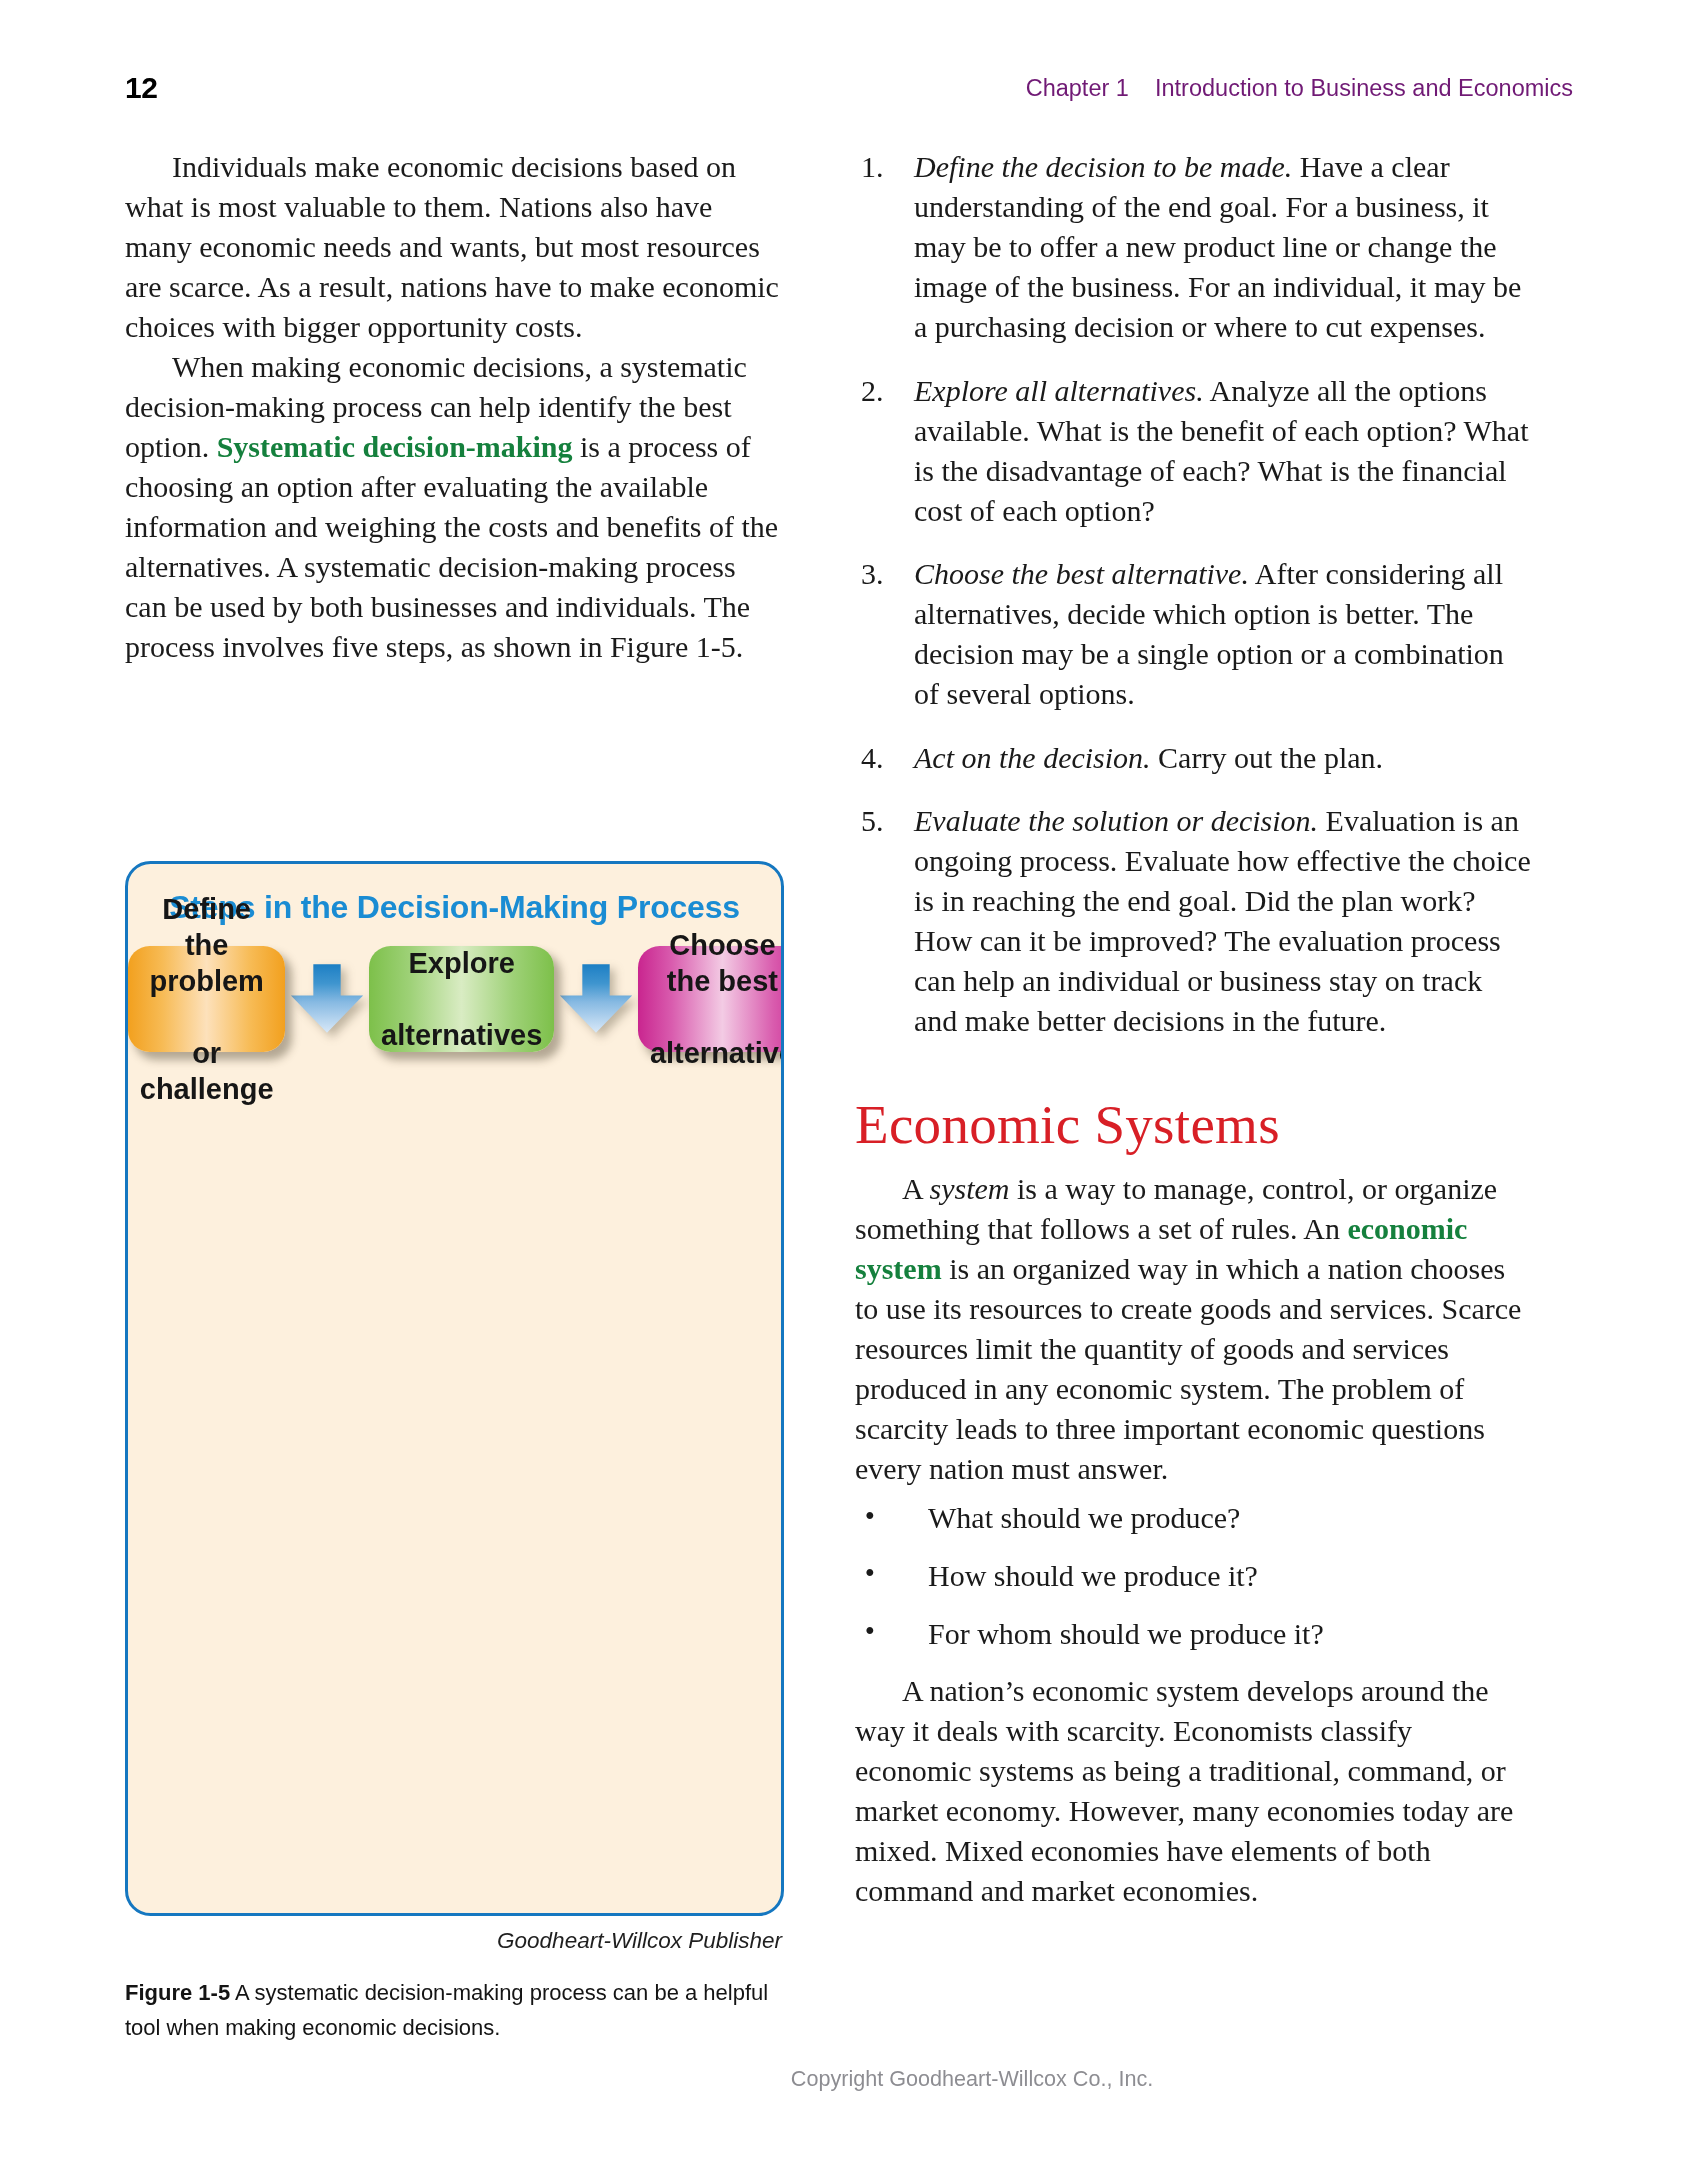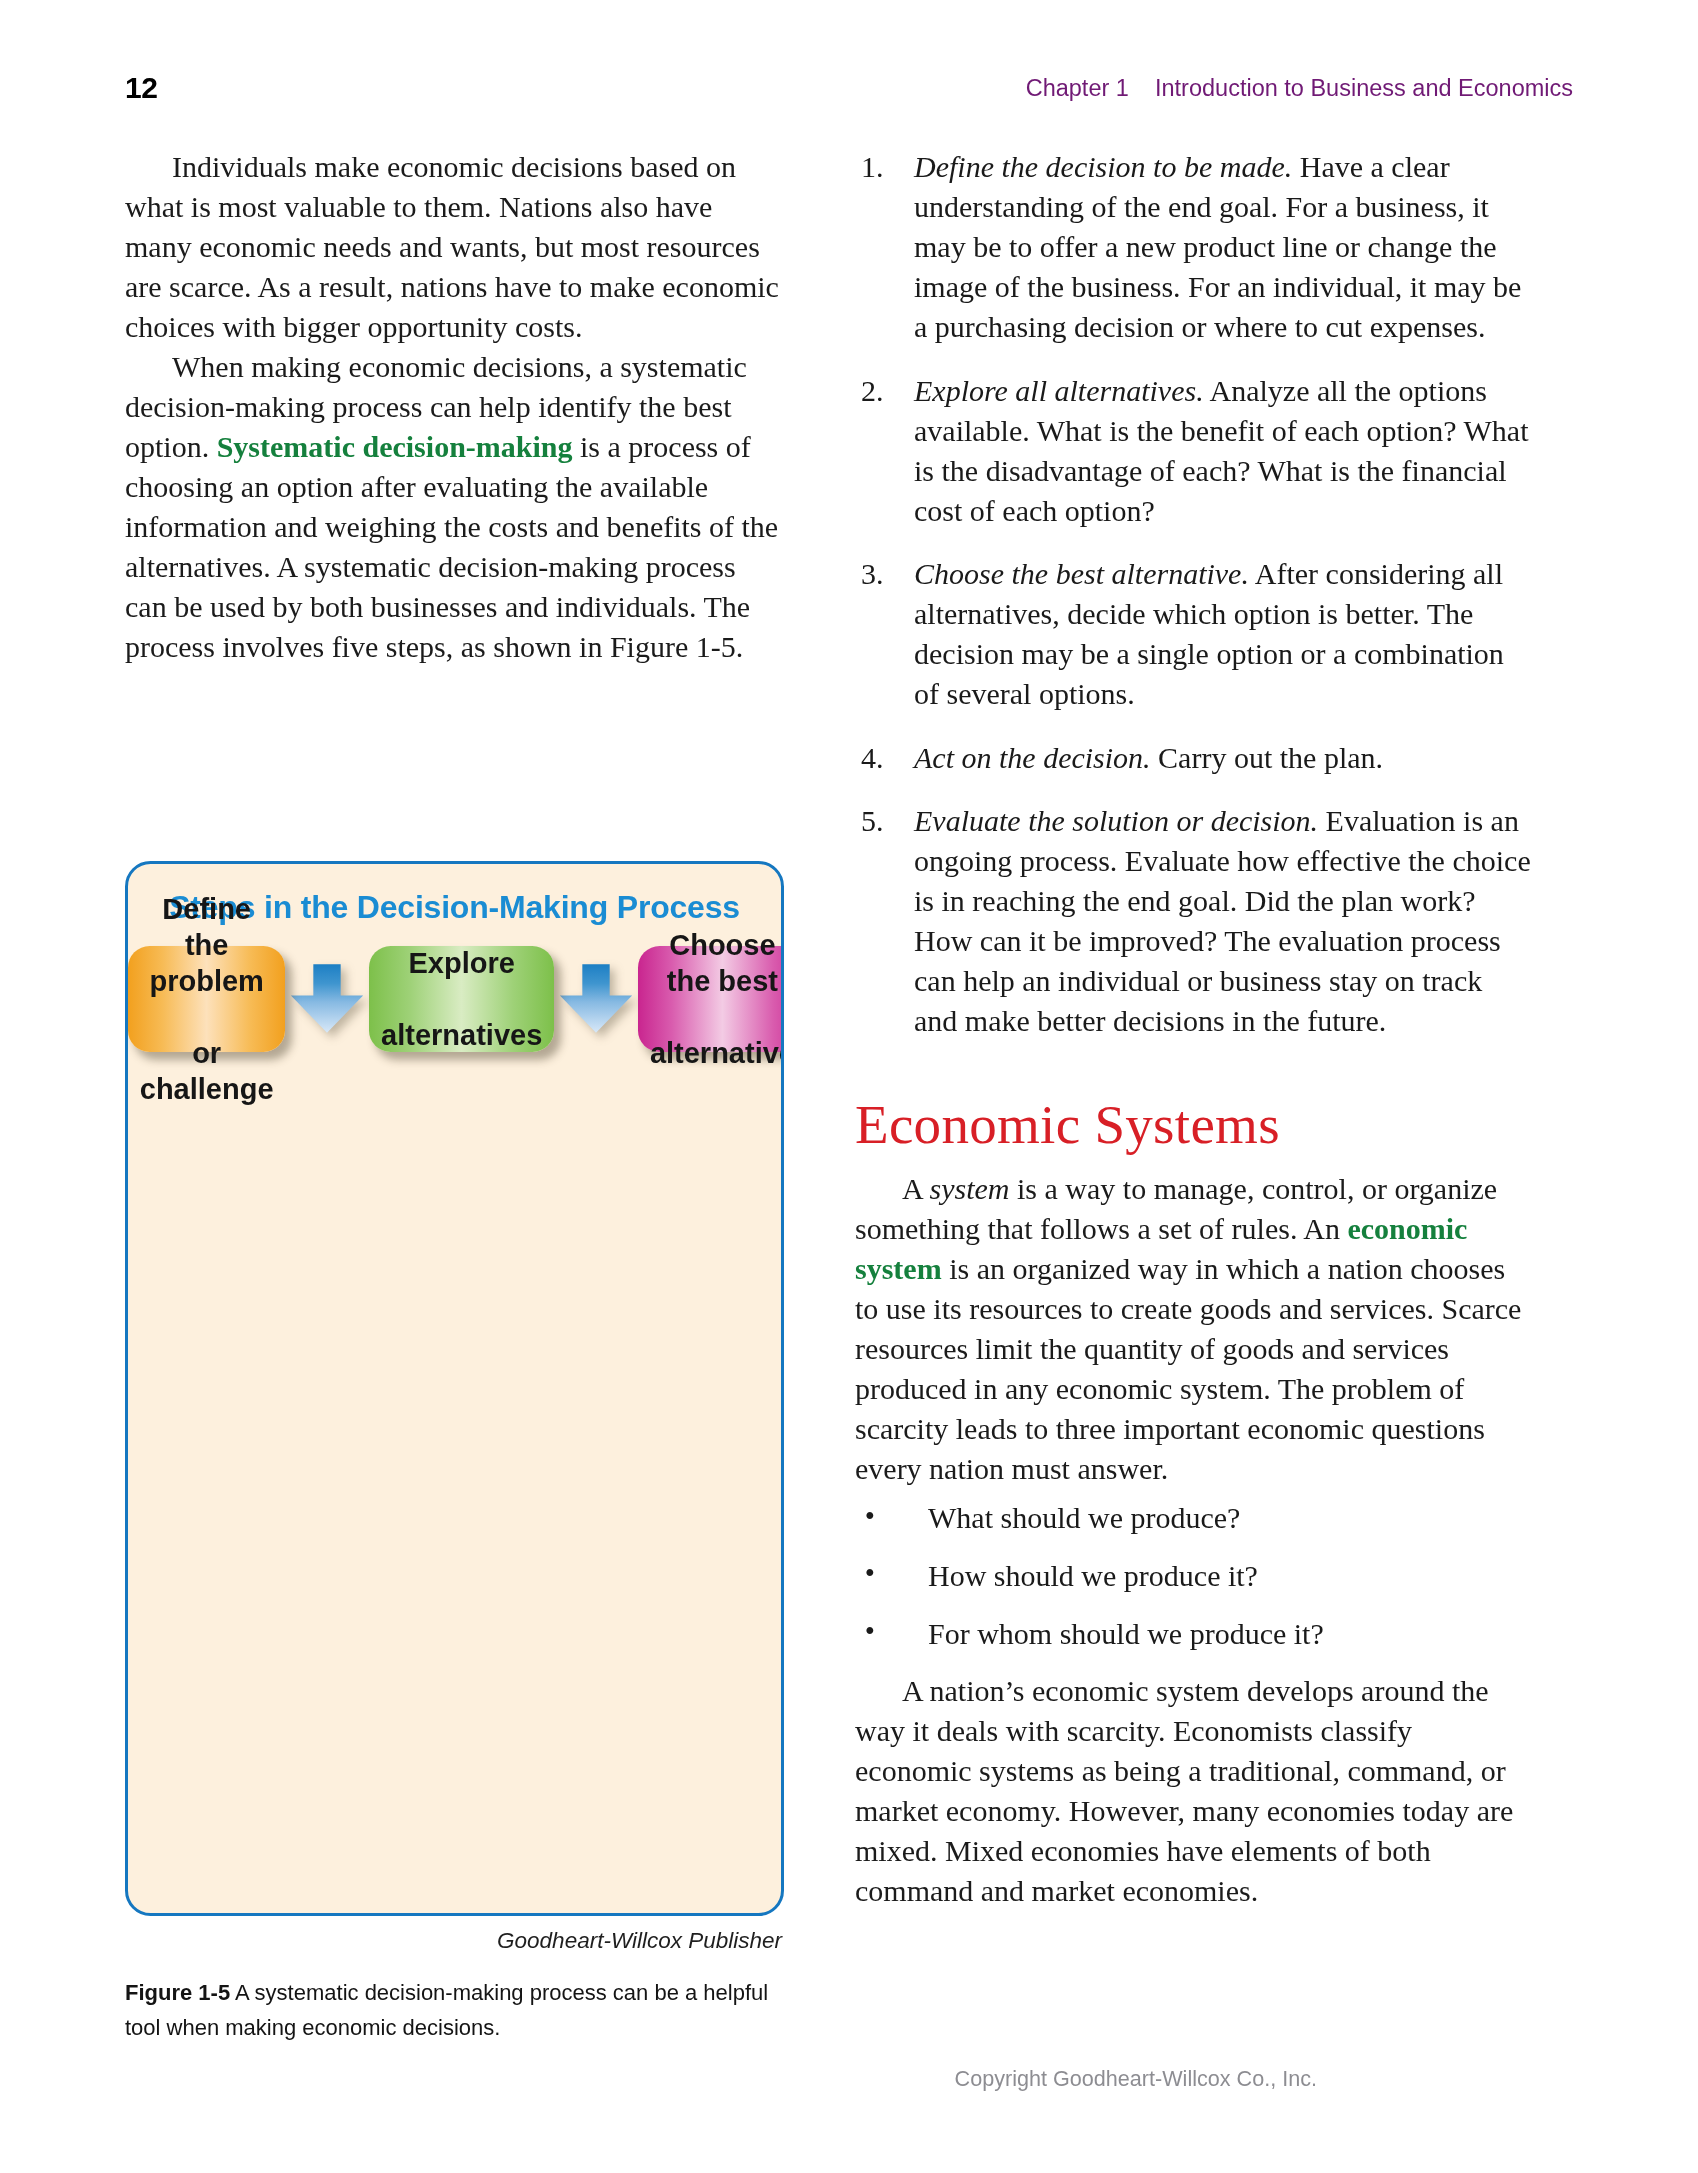--- a/index.html
+++ b/index.html
@@ -229,21 +229,21 @@
     width: 647px;
   }
   .fig-caption .figlabel { font-weight: bold; }
 
   
   .footer {
     position: absolute;
     left: 0;
     top: 2066px;
     width: 1346px;
-    text-align: right;
+    text-align: center;
     padding-right: 29px;
     box-sizing: border-box;
     font-family: "Liberation Sans", sans-serif;
     font-size: 21.6px;
     color: #8d8d92;
   }
   .footer .inner {
     display: inline-block;
     margin-left: 627px;
   }

